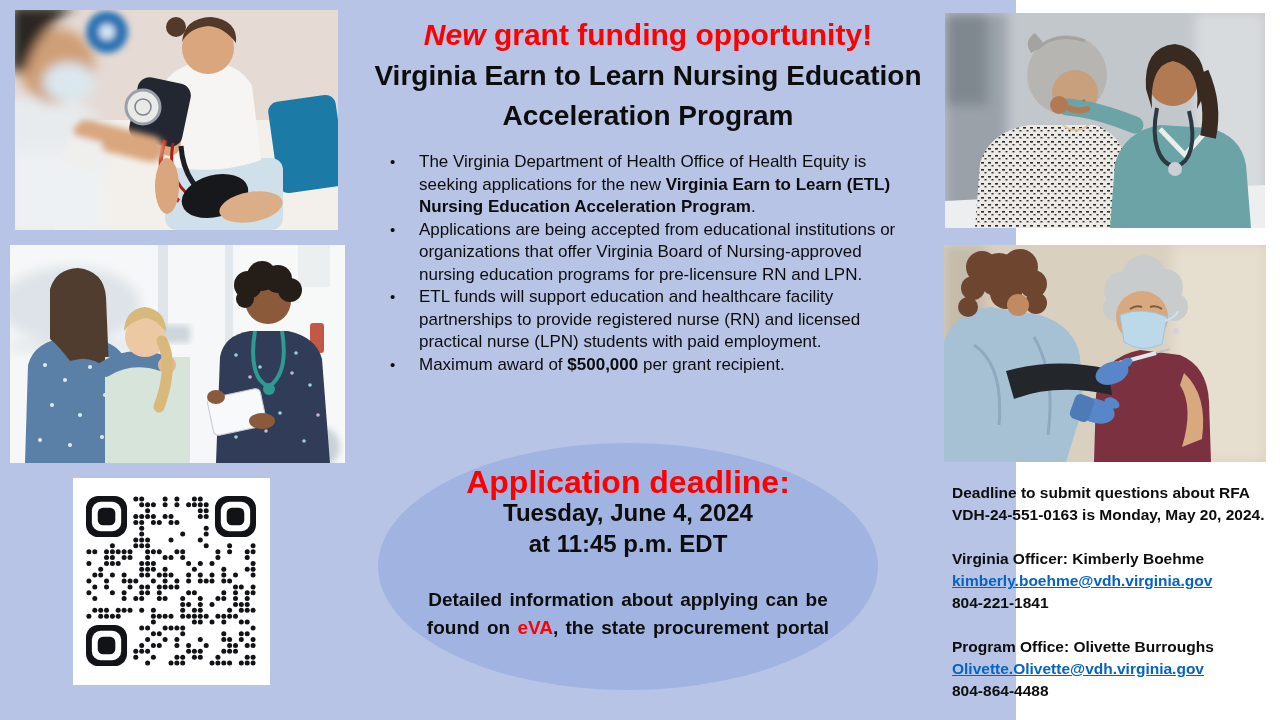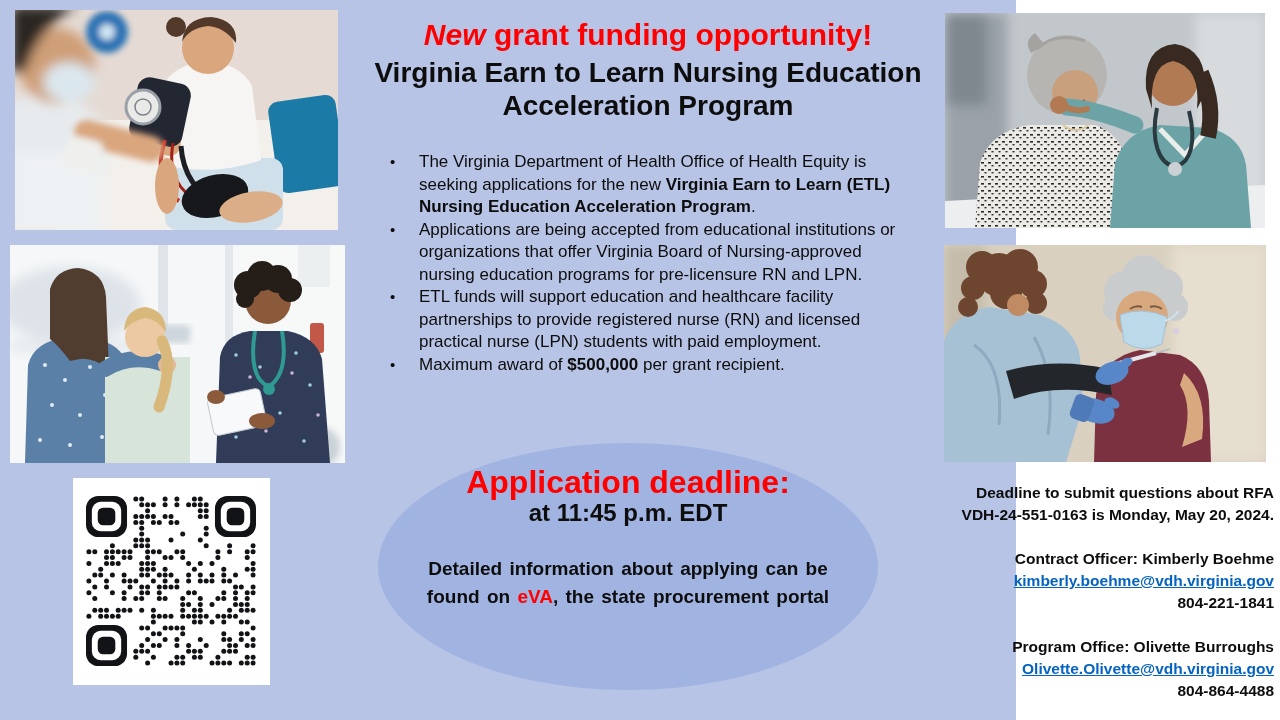--- a/index.html
+++ b/index.html
@@ -20,38 +20,38 @@
   #photo-nurse-family{left:10px;top:245px;width:335px;height:218px;}
   #photo-headscarf-hug{left:945px;top:13px;width:320px;height:215px;}
   #photo-vaccination{left:944px;top:245px;width:322px;height:217px;}
 
   .qr-card{position:absolute;left:73px;top:478px;width:197px;height:207px;background:#ffffff;}
   .qr-card svg{position:absolute;left:13px;top:18px;}
 
   .title-block{position:absolute;left:350px;top:16px;width:596px;text-align:center;}
   .headline{font-size:30px;line-height:38px;font-weight:bold;color:var(--accent-red);}
   .headline .italic{font-style:italic;}
-  .program-title{font-size:28px;line-height:33px;font-weight:bold;color:var(--text-black);margin-top:2px;}
+  .program-title{font-size:28px;line-height:40px;font-weight:bold;color:var(--text-black);margin-top:2px;}
 
   .bullets{position:absolute;left:390px;top:151px;width:532px;}
   .bullet-item{display:flex;align-items:flex-start;}
   .bullet-dot{width:29px;flex:0 0 29px;font-size:15px;line-height:22.5px;color:var(--text-black);}
   .bullet-text{flex:1;font-size:17px;line-height:22.5px;color:var(--text-black);}
   .bullet-text .bold{font-weight:bold;}
 
   .deadline-ellipse{position:absolute;left:378px;top:443px;width:500px;height:247px;
     background:var(--ellipse-fill);border-radius:50%;text-align:center;padding-top:24px;}
   .deadline-heading{font-size:32px;line-height:30px;font-weight:bold;color:var(--accent-red);}
   .deadline-date{font-size:24px;line-height:31px;font-weight:bold;color:var(--text-black);}
   .deadline-detail{width:410px;margin:27px auto 0;font-size:19px;line-height:28px;font-weight:bold;
     color:var(--text-black);word-spacing:2px;}
   .deadline-detail .eva-link{color:var(--accent-red);}
 
   .contact{position:absolute;left:952px;top:482px;width:322px;font-size:15.5px;line-height:22px;font-weight:bold;}
-  .contact .block{margin-top:22px;text-align:right;}
+  .contact .block{margin-top:22px;}
   .contact .block:first-child{margin-top:0;}
   .email-link{color:var(--link-blue);text-decoration:underline;cursor:pointer;display:inline-block;}
 </style>
 </head>
 <body>
 
 <div id="slide">
 
   <div class="photo" id="photo-child-bp" aria-label="Doctor measuring a child's blood pressure">
     <svg viewBox="0 0 323 220">
@@ -553,28 +553,29 @@
         <span class="bullet-text"><span>ETL funds will support education and healthcare facility partnerships to provide registered nurse (RN) and licensed practical nurse (LPN) students with paid employment.</span></span>
       </div>
       <div class="bullet-item">
         <span class="bullet-dot">•</span>
         <span class="bullet-text"><span>Maximum award of </span><span class="bold">$500,000</span><span> per grant recipient.</span></span>
       </div>
     </div>
 
   <div class="deadline-ellipse">
     <div class="deadline-heading">Application deadline:</div>
+    <div class="deadline-date">Tuesday, June 4, 2024</div>
     <div class="deadline-date">at 11:45 p.m. EDT</div>
     <div class="deadline-detail"><span>Detailed information about applying can be found on </span><span class="eva-link">eVA</span><span>, the state procurement portal</span></div>
   </div>
 
   <div class="contact">
     <div class="block">Deadline to submit questions about RFA VDH-24-551-0163 is Monday, May 20, 2024.</div>
     <div class="block">
-      <div>Contract Officer: Kimberly Boehme</div>
+      <div>Virginia Officer: Kimberly Boehme</div>
       <a class="email-link">kimberly.boehme@vdh.virginia.gov</a>
       <div>804-221-1841</div>
     </div>
     <div class="block">
       <div>Program Office:  Olivette Burroughs</div>
       <a class="email-link">Olivette.Olivette@vdh.virginia.gov</a>
       <div>804-864-4488</div>
     </div>
   </div>
 

